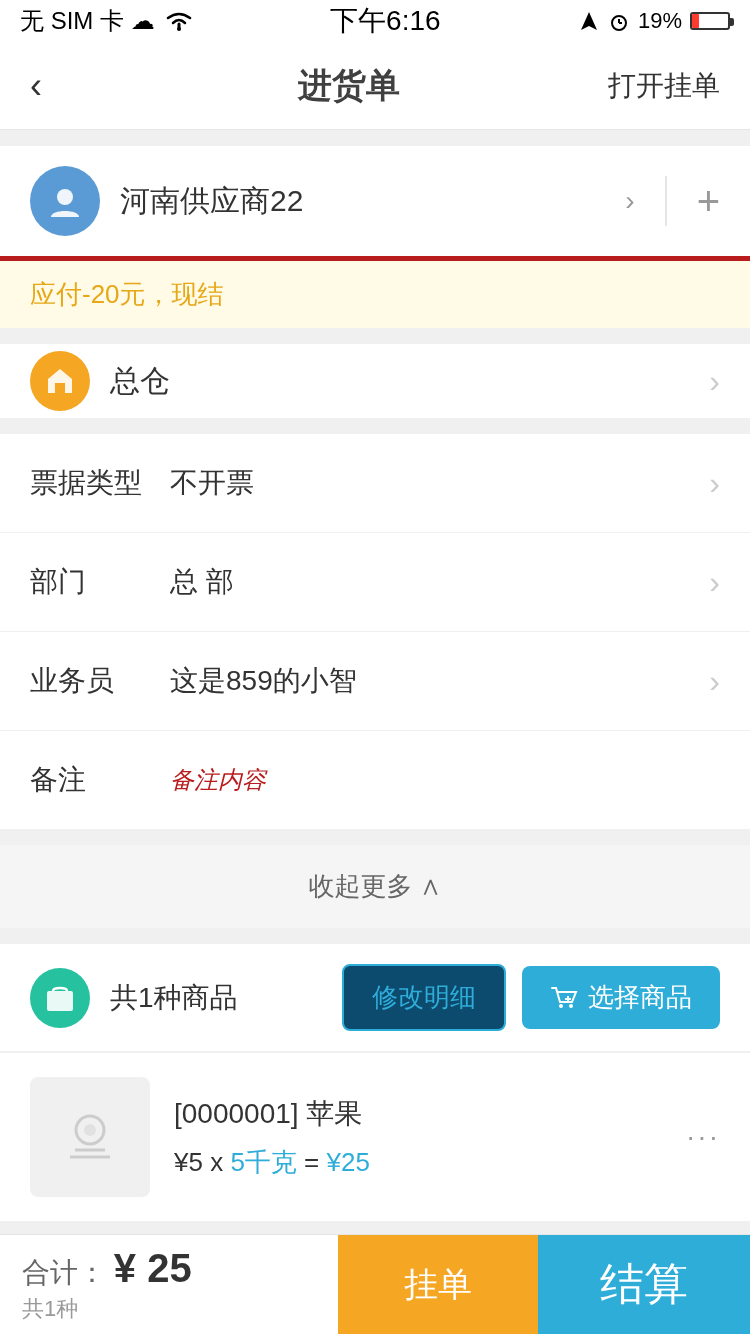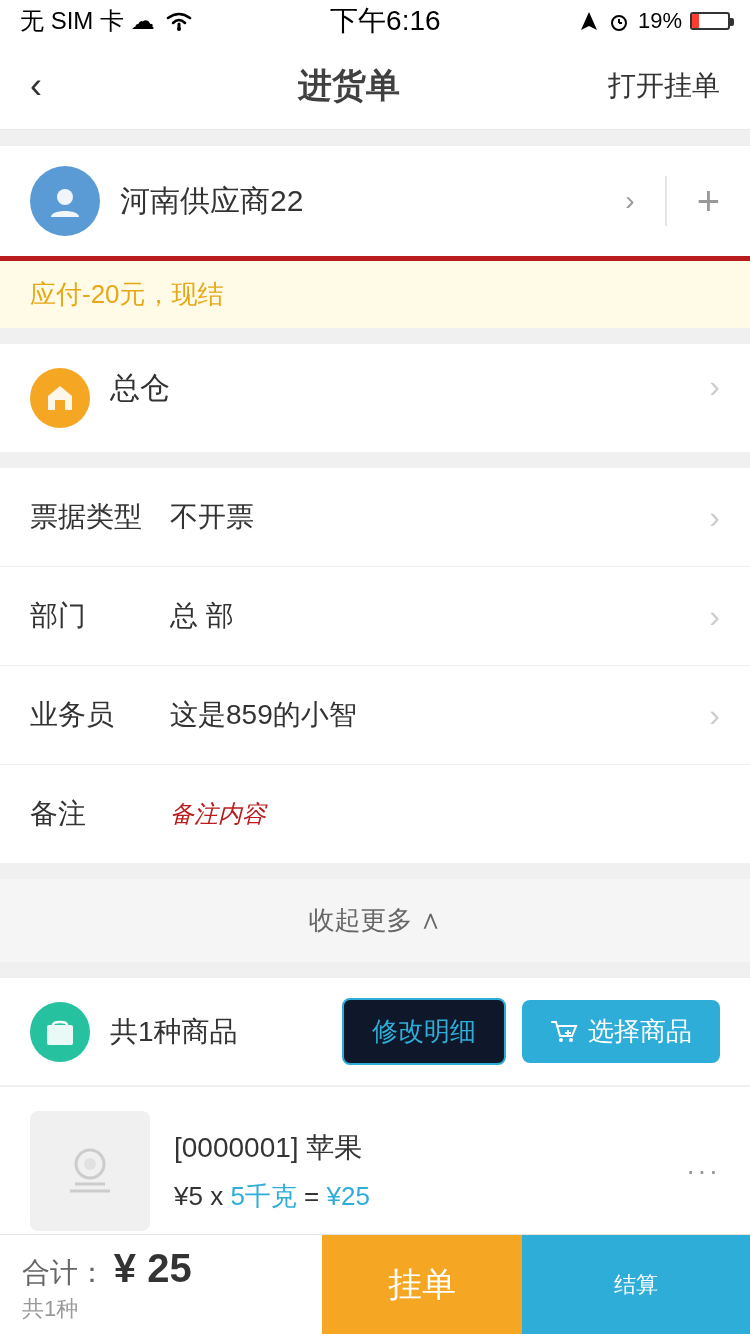--- a/index.html
+++ b/index.html
@@ -112,21 +112,22 @@
     .notice-bar {
       background: #fffbe6;
       padding: 16px 30px;
       font-size: 26px;
       color: #e6a817;
     }
 
     
     .warehouse-row {
       display: flex;
-      padding: 24px 30px;
+      align-items: center;
+      padding: 7px 30px;
     }
     .warehouse-icon {
       width: 60px; height: 60px; border-radius: 50%;
       background: #f5a623;
       display: flex; align-items: center; justify-content: center;
       margin-right: 20px;
       flex-shrink: 0;
     }
     .warehouse-icon svg { width: 32px; height: 32px; }
     .warehouse-name {
@@ -189,21 +190,21 @@
       flex-shrink: 0;
     }
     .product-count {
       flex: 1;
       font-size: 28px;
       color: #333;
     }
     .btn-outline {
       border: 2px solid #2fadd9;
       color: #2fadd9;
-      background: #0f172a;
+      background: #0c4a6e;
       padding: 14px 28px;
       border-radius: 8px;
       font-size: 26px;
       cursor: pointer;
       margin-right: 16px;
     }
     .btn-primary {
       background: #2fadd9;
       color: #fff;
       border: none;
@@ -294,26 +295,26 @@
       background: #f5a623;
       color: #fff;
       border: none;
       font-size: 34px;
       cursor: pointer;
       display: flex;
       align-items: center;
       justify-content: center;
     }
     .btn-checkout {
-      width: 228px;
+      width: 212px;
       height: 100px;
       background: #2fadd9;
       color: #fff;
       border: none;
-      font-size: 22px;
+      font-size: 44px;
       cursor: pointer;
       display: flex;
       align-items: center;
       justify-content: center;
     }
   </style>
 </head>
 <body>
 
 <div class="status-bar">

